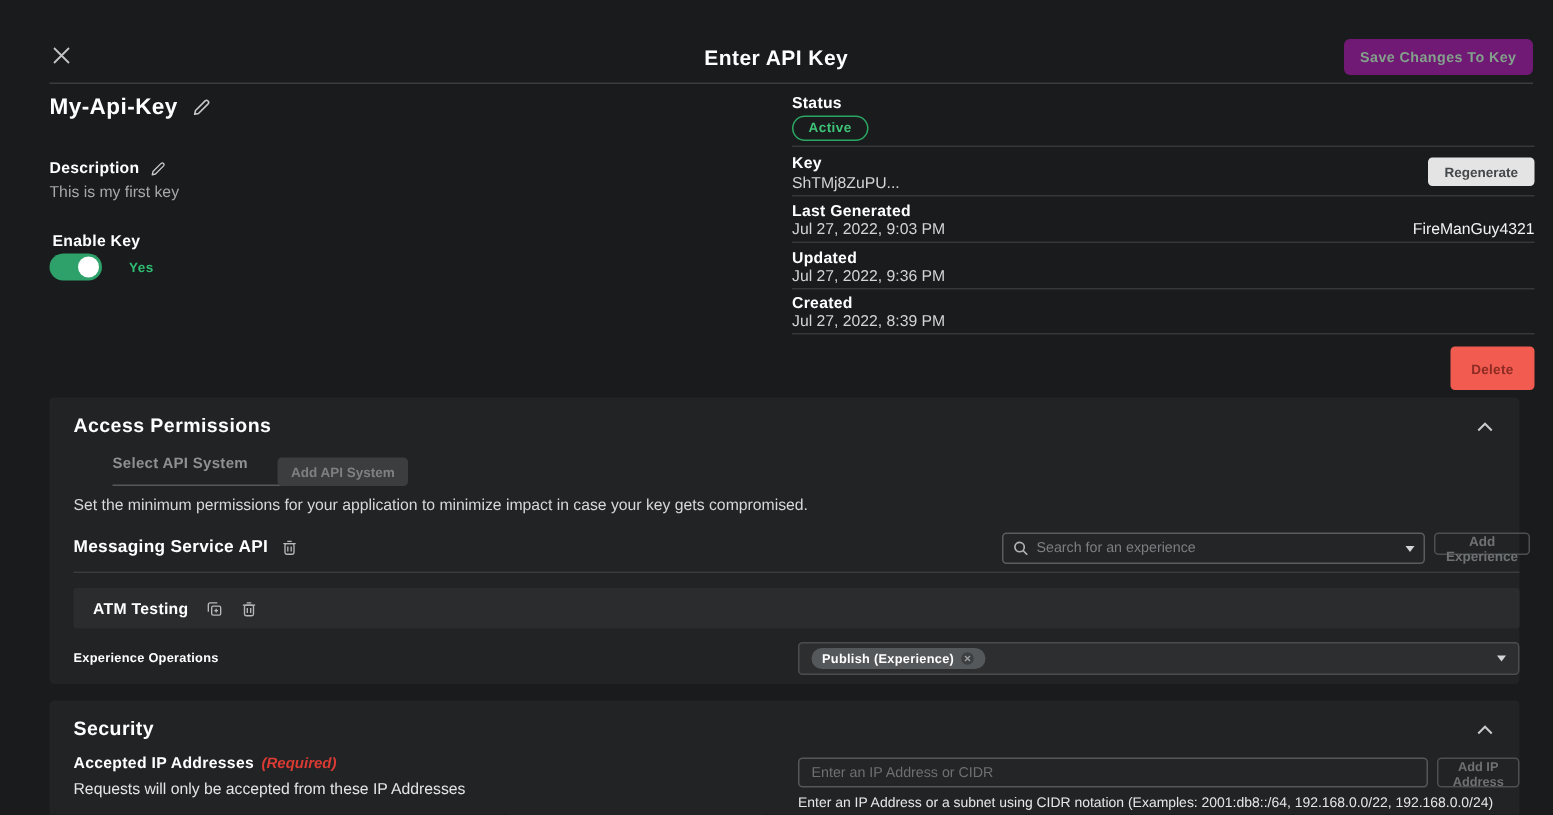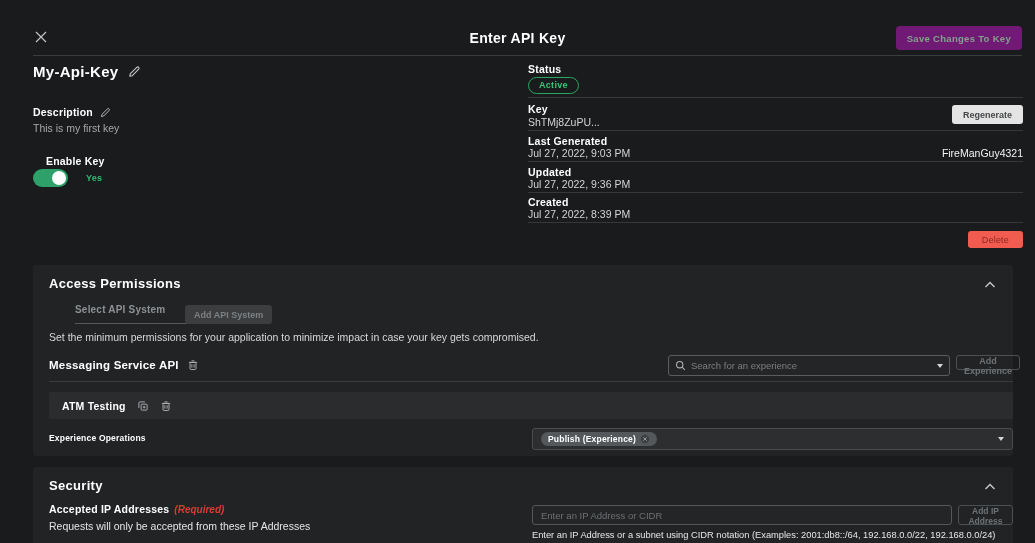--- a/index.html
+++ b/index.html
@@ -25,21 +25,21 @@
   .header-divider { left:33px; right:13px; top:55px; height:1px; background:#3B3D3F; }
 
   
   .name-row { left:33px; top:63px; display:flex; align-items:center; gap:9px; }
   .key-name { font-size:15px; font-weight:bold; letter-spacing:.3px; }
   .pencil { color:#C8CACC; }
   .pencil svg { display:block; }
   .label-sm { font-size:10.5px; font-weight:bold; letter-spacing:.2px; }
   .desc-row { left:33px; top:106px; display:flex; align-items:center; gap:7px; }
   .desc-text { left:33px; top:122px; font-size:10.5px; color:#A6A8AA; }
-  .enable-label { left:46px; top:155px; }
+  .enable-label { left:35px; top:155px; }
   .toggle-row { left:33px; top:169px; display:flex; align-items:center; gap:18px; }
   .toggle { width:35px; height:18px; border-radius:9px; background:#2DA169; position:relative; cursor:pointer; }
   .toggle .knob { position:absolute; right:2px; top:2px; width:14px; height:14px; border-radius:50%; background:#FFFFFF; }
   .toggle-state { font-size:9px; font-weight:bold; color:#2EBD72; letter-spacing:.3px; }
 
   
   .rcol { left:528px; top:60px; width:495px; height:195px; }
   .rcol .rlabel { position:absolute; left:0; font-size:10.5px; font-weight:bold; letter-spacing:.2px; }
   .rcol .rvalue { position:absolute; left:0; font-size:10.5px; color:#D2D4D5; }
   .rcol .rdiv { position:absolute; left:0; right:0; height:1px; background:#35373A; }
@@ -48,23 +48,23 @@
     border:1.5px solid #2CA763; border-radius:10px;
     font-size:9px; font-weight:bold; color:#3FC379; letter-spacing:.3px;
   }
   .regen-btn {
     position:absolute; right:0; top:45px; height:19px; padding:0 11px;
     background:#E4E4E4; color:#454749; border:none; border-radius:3px;
     font-family:inherit; font-size:9px; font-weight:bold; cursor:pointer;
   }
   .byline { position:absolute; right:0; top:87px; font-size:10.5px; color:#F2F3F3; }
   .delete-btn {
-    position:absolute; right:0; top:171px; height:17px; padding:0 14px;
+    position:absolute; right:0; top:171px; height:29px; padding:0 14px;
     background:#F15B50; color:#8C2B23; border:none; border-radius:3px;
-    font-family:inherit; font-size:9px; font-weight:normal; letter-spacing:.2px; cursor:pointer;
+    font-family:inherit; font-size:9px; font-weight:bold; letter-spacing:.2px; cursor:pointer;
   }
 
   
   .card { background:#212325; border-radius:3px; }
   .card-ap { left:33px; top:265px; width:980px; height:191px; }
   .card-sec { left:33px; top:467px; width:980px; height:95px; }
   .card-title { position:absolute; left:16px; top:11px; font-size:13px; font-weight:bold; letter-spacing:.3px; }
   .collapse { position:absolute; right:16px; top:13px; width:14px; height:14px; color:#C7C9CB; cursor:pointer; }
   .collapse svg { display:block; }
 

